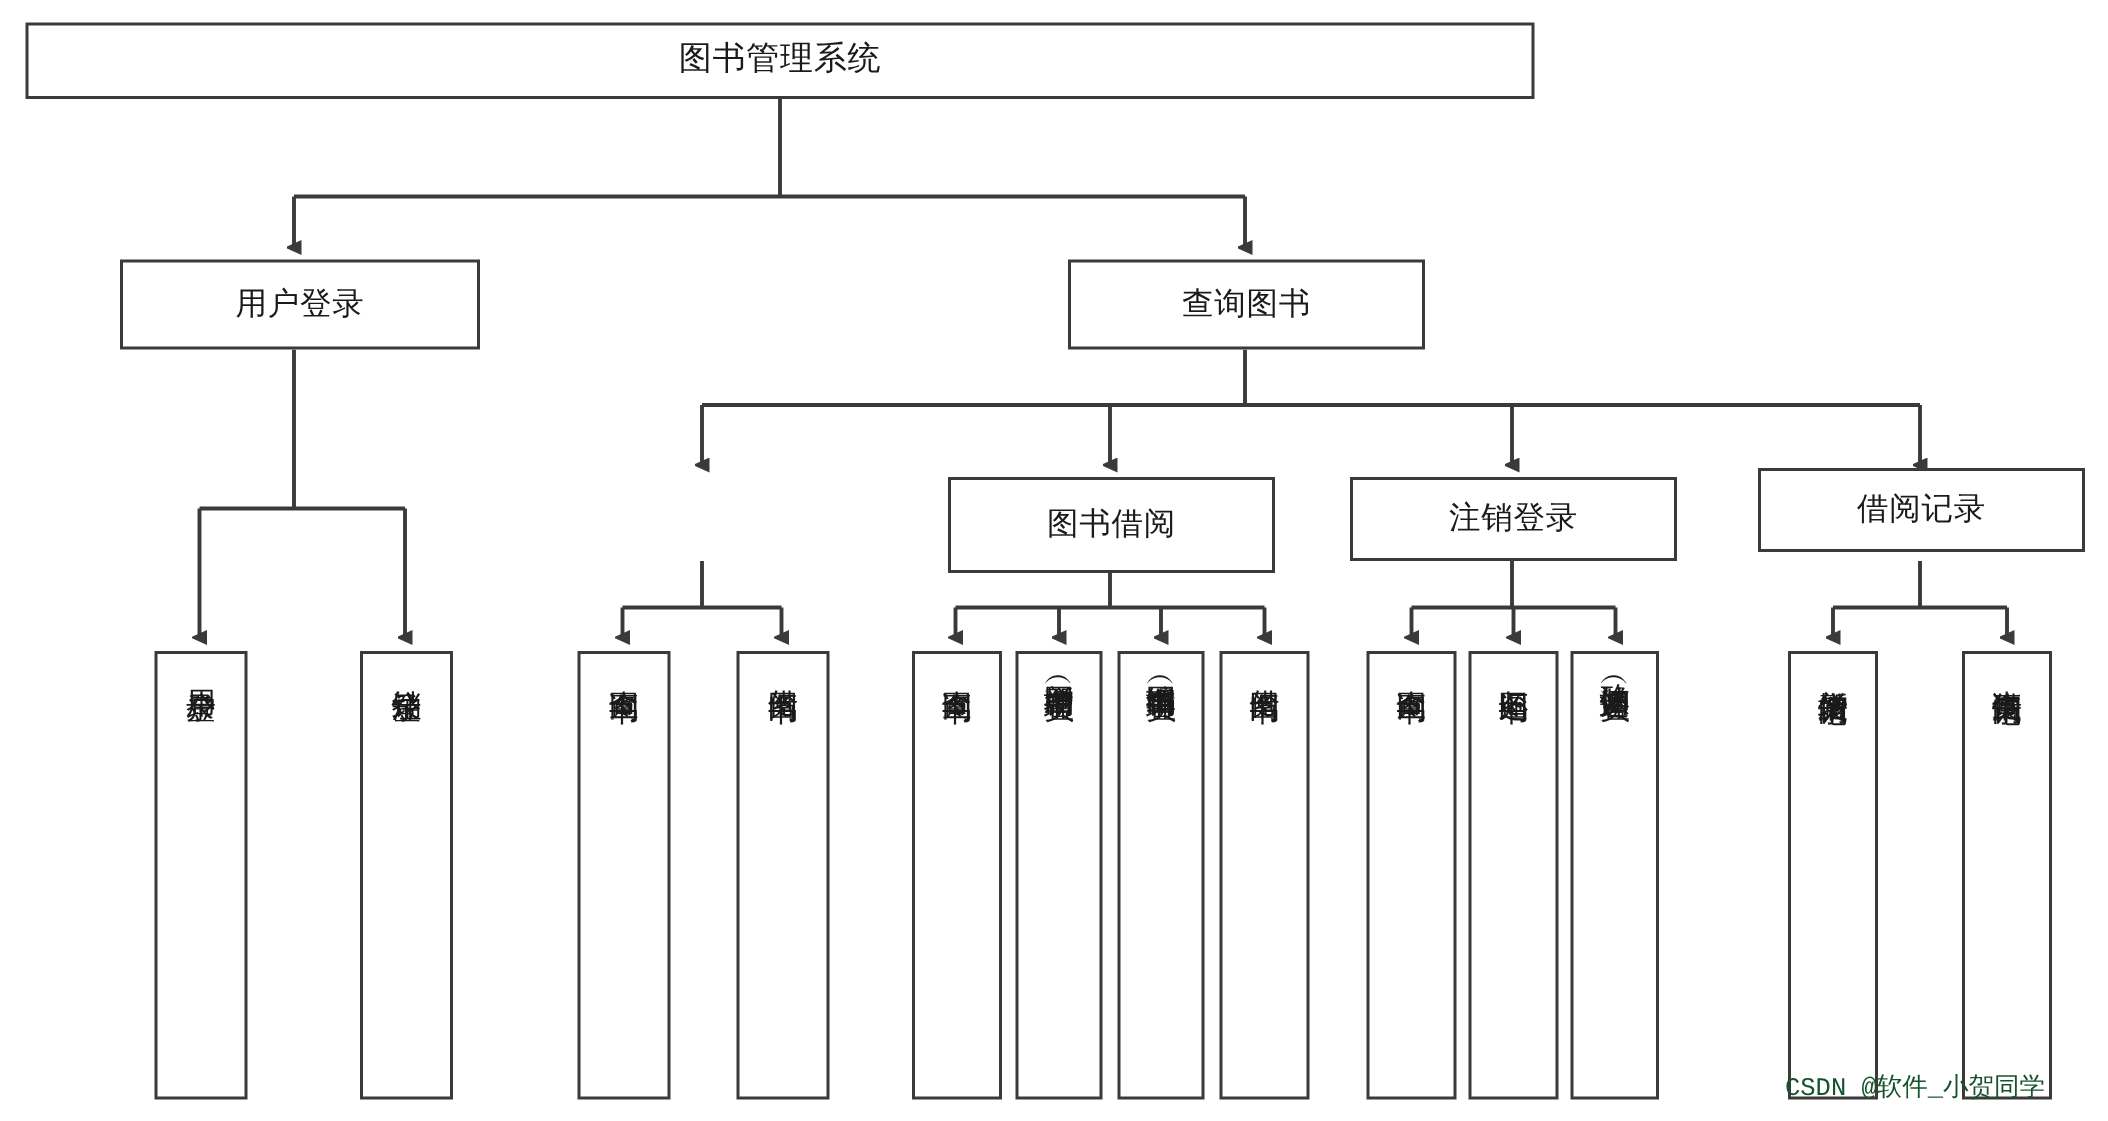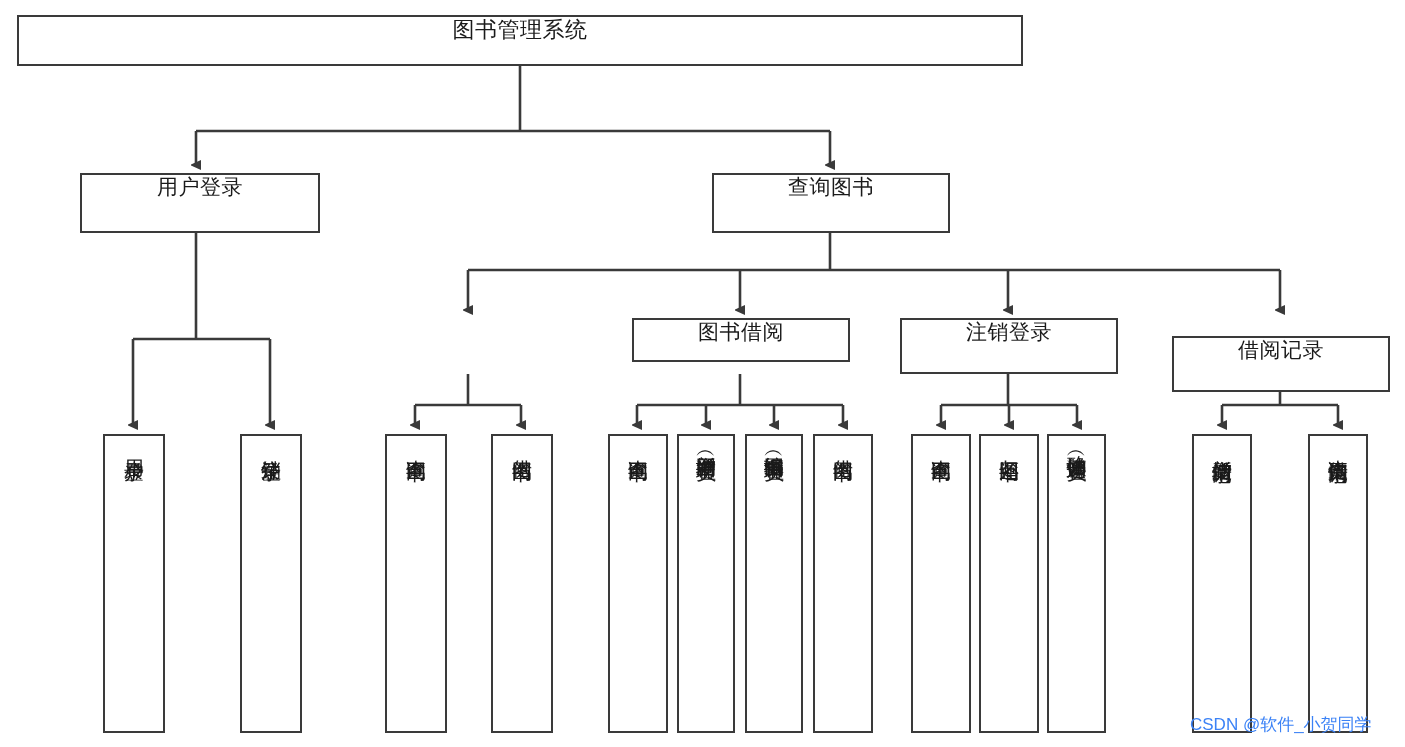--- a/index.html
+++ b/index.html
@@ -25,21 +25,21 @@
     width: 1405px;
     height: 747px;
     pointer-events: none;
   }
   .node {
     position: absolute;
     box-sizing: border-box;
     background: #ffffff;
     border: 2px solid #3a3a3a;
     display: flex;
-    align-items: flex-start;
+    align-items: center;
     justify-content: center;
     color: #1a1a1a;
   }
   .node-label {
     display: block;
     text-align: center;
     letter-spacing: 0.5px;
   }
   
   .node.horiz .node-label {
@@ -63,24 +63,24 @@
     line-height: 1.15;
     letter-spacing: 1px;
     white-space: nowrap;
   }
   
   .node.vert.tall-text {
     padding-top: 4px;
   }
   .watermark {
     position: absolute;
-    color: #3b82f6;
+    color: #14532d;
     font-size: 17px;
     white-space: nowrap;
-    font-family: Liberation Sans, sans-serif;
+    font-family: Liberation Mono, monospace;
   }
 </style>
 </head>
 <body>
 
 <div id="diagram-root">
 
   <svg id="edges-layer" viewBox="0 0 1405 747" width="1405" height="747" xmlns="http://www.w3.org/2000/svg">
     <defs>
       <marker id="arrow" markerWidth="10" markerHeight="10" refX="5" refY="5" orient="auto" markerUnits="userSpaceOnUse">
@@ -140,29 +140,29 @@
 
   <div class="node horiz" style="left:80px; top:173px; width:240px; height:60px;">
     <span class="node-label">用户登录</span>
   </div>
 
   <div class="node horiz" style="left:712px; top:173px; width:238px; height:60px;">
     <span class="node-label">查询图书</span>
   </div>
 
 
-  <div class="node horiz" style="left:632px; top:318px; width:218px; height:44px;">
+  <div class="node horiz" style="left:632px; top:318px; width:218px; height:64px;">
     <span class="node-label">图书借阅</span>
   </div>
 
   <div class="node horiz" style="left:900px; top:318px; width:218px; height:56px;">
     <span class="node-label">注销登录</span>
   </div>
 
-  <div class="node horiz" style="left:1172px; top:336px; width:218px; height:56px;">
+  <div class="node horiz" style="left:1172px; top:312px; width:218px; height:56px;">
     <span class="node-label">借阅记录</span>
   </div>
 
   <div class="node vert" style="left:103px; top:434px; width:62px; height:299px;">
     <span class="node-label">用户登录</span>
   </div>
 
   <div class="node vert" style="left:240px; top:434px; width:62px; height:299px;">
     <span class="node-label">注销登录</span>
   </div>

